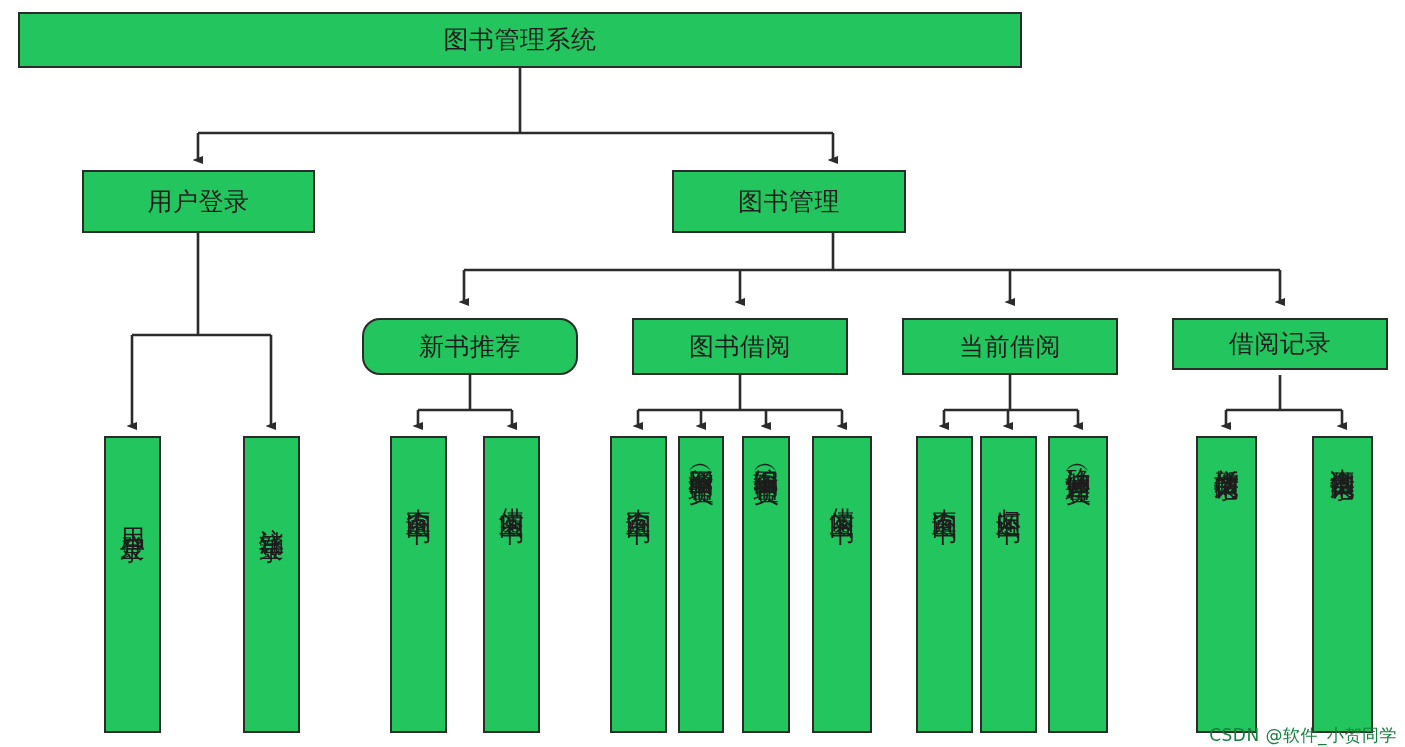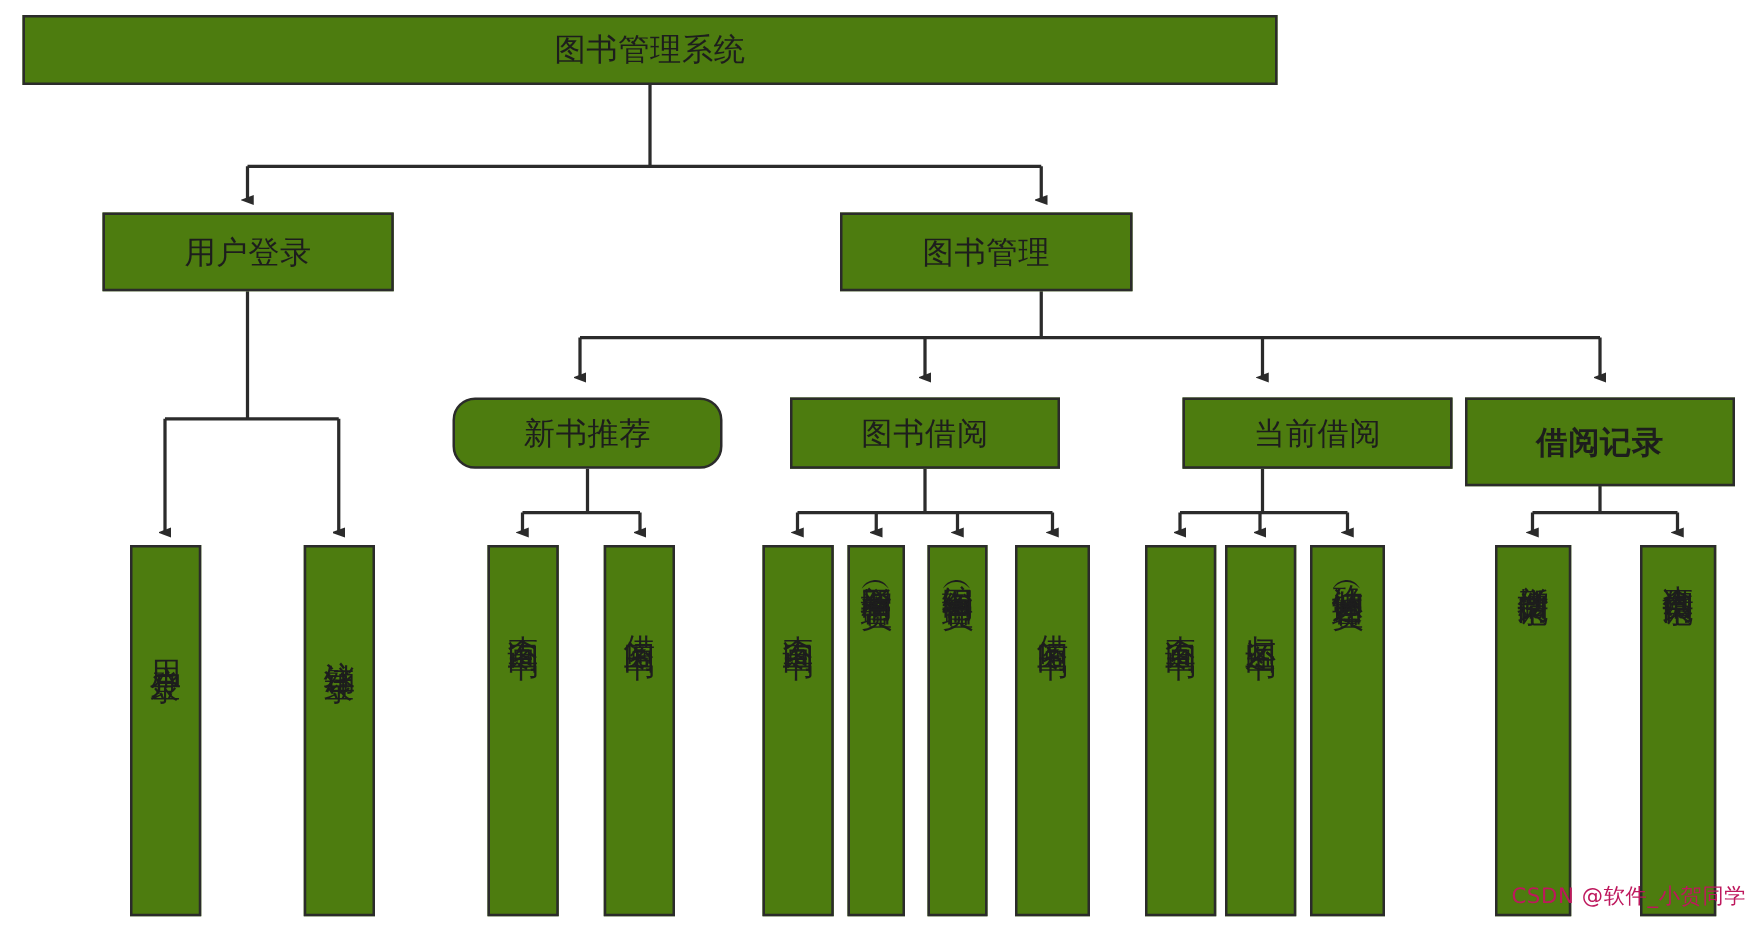--- a/index.html
+++ b/index.html
@@ -23,21 +23,21 @@
     position: absolute;
     left: 0;
     top: 0;
     width: 1405px;
     height: 747px;
     pointer-events: none;
   }
   .node {
     position: absolute;
     box-sizing: border-box;
-    background: #4d7c0f;
+    background: #22c55e;
     border: 2.5px solid #2b2b2b;
     display: flex;
     align-items: center;
     justify-content: center;
     overflow: hidden;
   }
   .node .label {
     color: #1d1d1d;
     line-height: 1.02;
     text-align: center;
@@ -70,23 +70,23 @@
   }
   .node.vert.mid .label {
     padding-top: 60px;
   }
   .node.vert.mid2 .label {
     padding-top: 40px;
   }
   .watermark {
     position: absolute;
     right: 8px;
-    bottom: 19px;
+    bottom: 0;
     font-size: 17px;
-    color: #be185d;
+    color: #15803d;
     white-space: nowrap;
     letter-spacing: 0.5px;
     margin-top: 20px;
   }
 </style>
 </head>
 <body>
 
 <div id="diagram-root">
 
@@ -150,24 +150,24 @@
   <div class="node horiz" style="left:672px; top:170px; width:234px; height:63px;">
     <span class="label">图书管理</span>
   </div>
 
   <div class="node horiz" style="left:362px; top:318px; width:216px; height:57px;border-radius:18px;">
     <span class="label">新书推荐</span>
   </div>
   <div class="node horiz" style="left:632px; top:318px; width:216px; height:57px;">
     <span class="label">图书借阅</span>
   </div>
-  <div class="node horiz" style="left:902px; top:318px; width:216px; height:57px;margin-left:44px;">
+  <div class="node horiz" style="left:902px; top:318px; width:216px; height:57px;">
     <span class="label">当前借阅</span>
   </div>
-  <div class="node horiz" style="left:1172px; top:318px; width:216px; height:71px;font-weight:bold;">
+  <div class="node horiz" style="left:1172px; top:318px; width:216px; height:52px;">
     <span class="label">借阅记录</span>
   </div>
 
   <div class="node vert mid" style="left:104px; top:436px; width:57px; height:297px;">
     <span class="label">用户登录</span>
   </div>
   <div class="node vert mid" style="left:243px; top:436px; width:57px; height:297px;">
     <span class="label">注销登录</span>
   </div>
 

